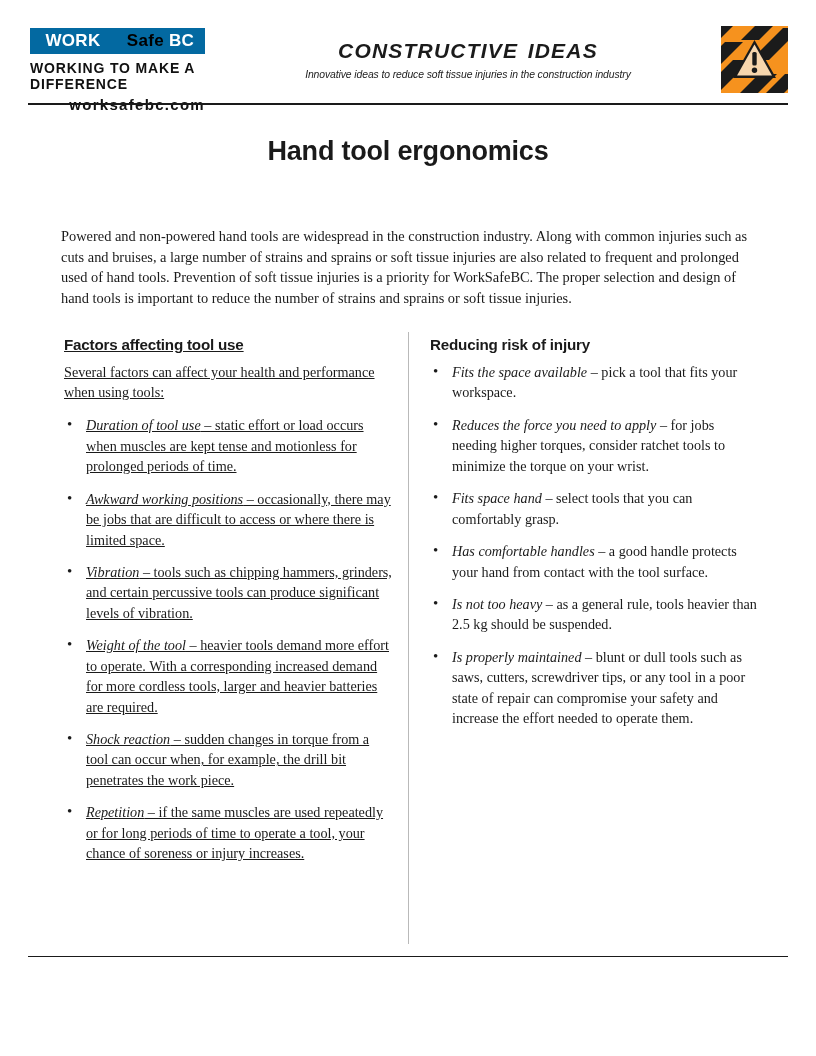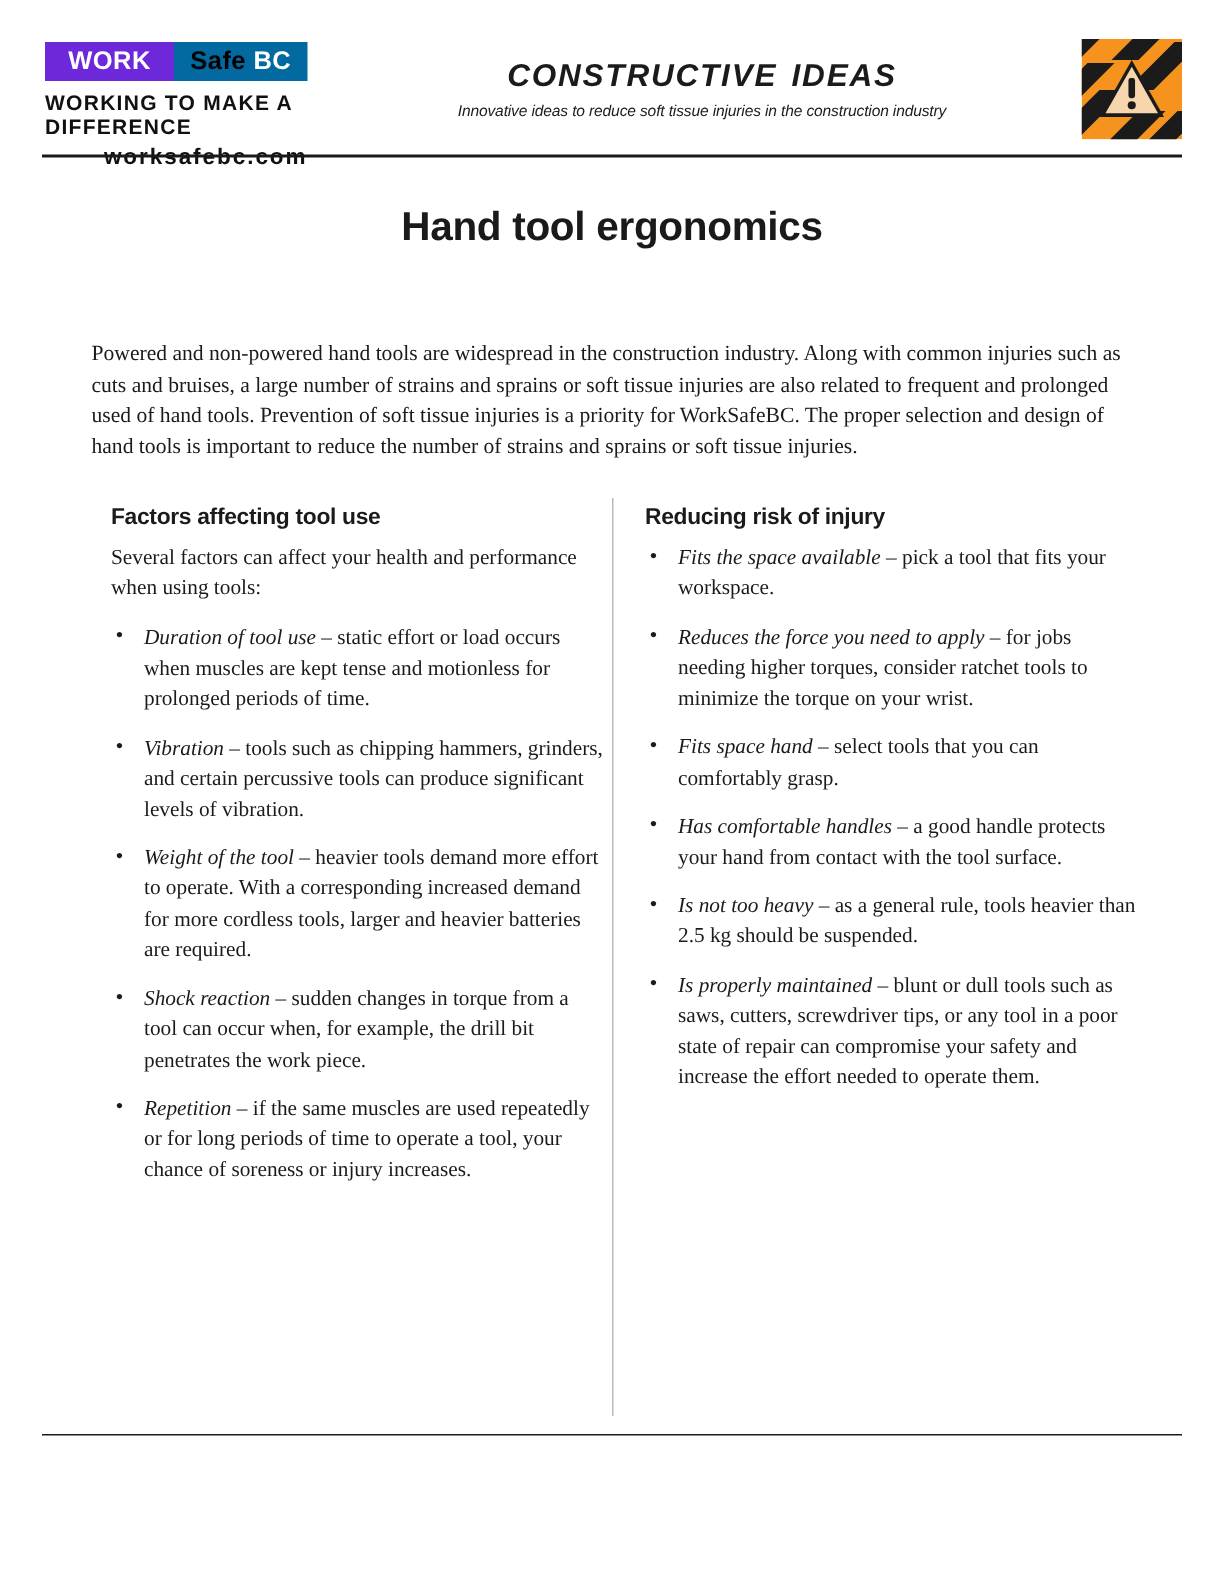--- a/index.html
+++ b/index.html
@@ -39,21 +39,21 @@
     top: 2px;
     width: 178px;
   }
   .logo-bar {
     display: flex;
     width: 175px;
     height: 26px;
     align-items: stretch;
   }
   .logo-work {
-    background: #6d28d9;
+    background: #0369a1;
     color: #ffffff;
     flex: 0 0 86px;
     display: flex;
     align-items: center;
     justify-content: center;
     font-family: "Liberation Sans", sans-serif;
     font-weight: bold;
     font-size: 17px;
     letter-spacing: 0.3px;
     font-variant: small-caps;
@@ -173,21 +173,21 @@
     position: absolute;
     left: 58px;
     top: 336px;
     width: 722px;
     height: 610px;
   }
   .col {
     position: absolute;
     top: 0;
   }
-  .col-left { left: 16px; width: 330px; }
+  .col-left { left: 6px; width: 330px; text-decoration: underline; }
   .col-right { left: 372px; width: 330px; }
 
   .col-divider {
     position: absolute;
     left: 350px;
     top: -4px;
     width: 0;
     height: 612px;
     border-left: 1px solid #b9b9b9;
   }
@@ -344,20 +344,21 @@
 
   <div class="columns">
 
     <div class="col-divider"></div>
 
     <div class="col col-left">
       <h2 class="col-heading">Factors affecting tool use</h2>
       <p class="col-lead">Several factors can affect your health and performance when using tools:</p>
       <ul class="bullets" id="left-list">
           <li><span class="term">Duration of tool use</span><span> – static effort or load occurs when muscles are kept tense and motionless for prolonged periods of time.</span></li>
+          <li><span class="term">Awkward working positions</span><span> – occasionally, there may be jobs that are difficult to access or where there is limited space.</span></li>
           <li><span class="term">Vibration</span><span> – tools such as chipping hammers, grinders, and certain percussive tools can produce significant levels of vibration.</span></li>
           <li><span class="term">Weight of the tool</span><span> – heavier tools demand more effort to operate. With a corresponding increased demand for more cordless tools, larger and heavier batteries are required.</span></li>
           <li><span class="term">Shock reaction</span><span> – sudden changes in torque from a tool can occur when, for example, the drill bit penetrates the work piece.</span></li>
           <li><span class="term">Repetition</span><span> – if the same muscles are used repeatedly or for long periods of time to operate a tool, your chance of soreness or injury increases.</span></li>
         </ul>
     </div>
 
     <div class="col col-right">
       <h2 class="col-heading">Reducing risk of injury</h2>
       <ul class="bullets" id="right-list">

